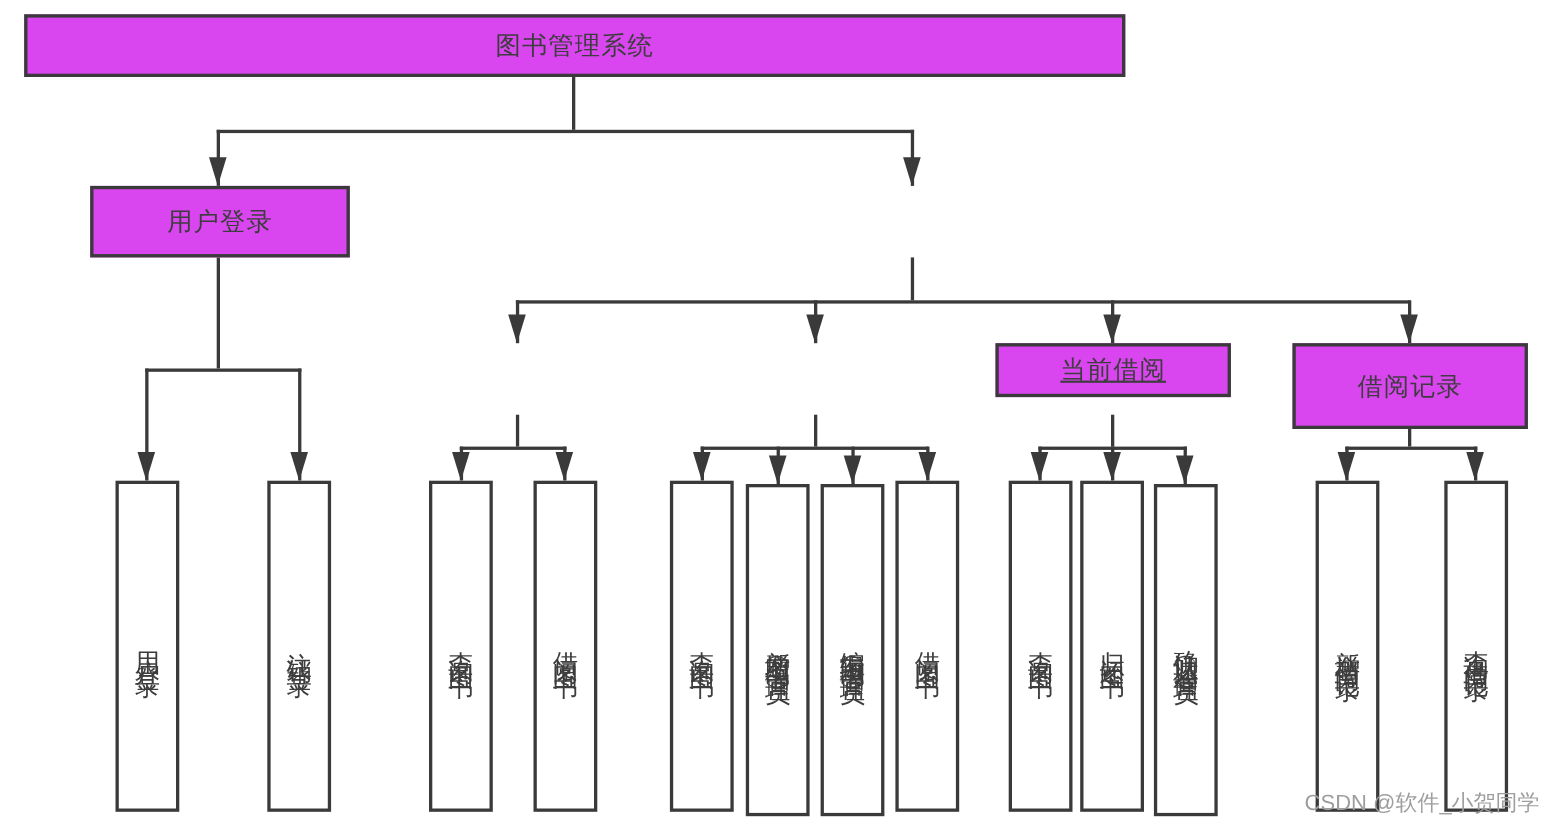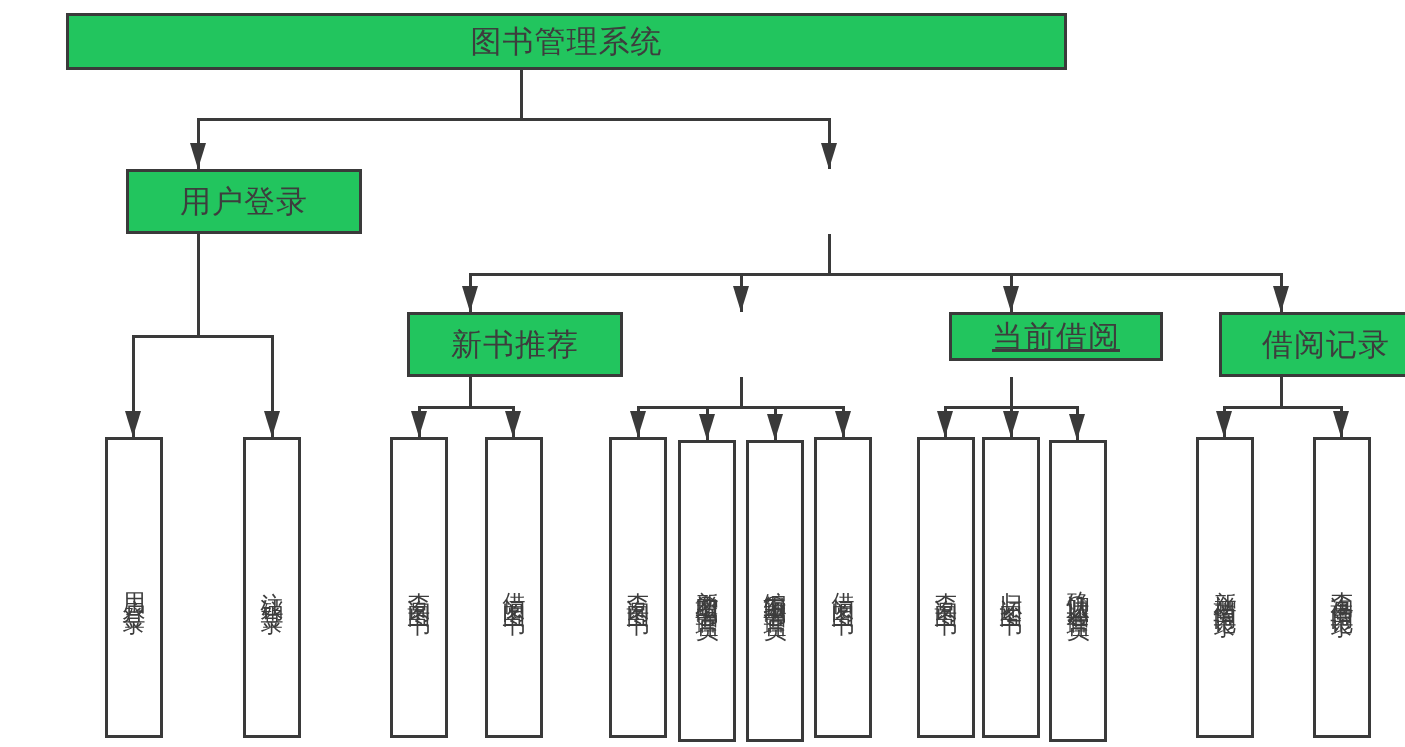--- a/index.html
+++ b/index.html
@@ -3,25 +3,24 @@
 <meta charset="utf-8">
 <style>
   html,body { margin:0; padding:0; background:#ffffff; }
   #canvas {
     position:relative; width:1405px; height:747px; background:#ffffff;
     font-family:"Liberation Sans","DejaVu Sans",sans-serif;
     overflow:hidden;
   }
   .hbox {
     position:absolute; box-sizing:border-box;
-    background:#22c55e; border:3px solid #3a3a3a;
+    background:#d946ef; border:3px solid #3a3a3a;
     display:flex; align-items:center; justify-content:center;
-    font-size:31px; color:#3d3d3d; letter-spacing:1px;
+    font-size:23px; color:#3d3d3d; letter-spacing:1px;
     z-index:2;
-    margin-left:44px;
   }
   .vbox {
     position:absolute; box-sizing:border-box;
     background:#ffffff; border:3px solid #3a3a3a;
     display:flex; align-items:center; justify-content:center;
     writing-mode:vertical-rl; text-orientation:mixed;
     font-size:23px; color:#3d3d3d; letter-spacing:7px;
     z-index:2; line-height:1;
   }
   .line {
@@ -41,26 +40,25 @@
 </head>
 <body>
 
 <div id="canvas">
 
   <div class="hbox" style="left:22px; top:13px; width:1001px; height:57px;">图书管理系统</div>
 
   <div class="hbox" style="left:82px; top:169px; width:236px; height:65px;">用户登录</div>
 
 
-  <div class="hbox" style="left:363px; top:312px; width:216px; height:65px;">新书推荐</div>
 
 
   <div class="hbox" style="left:905px; top:312px; width:214px; height:49px;text-decoration:underline;">当前借阅</div>
 
-  <div class="hbox" style="left:1175px; top:312px; width:214px; height:65px;">借阅记录</div>
+  <div class="hbox" style="left:1175px; top:312px; width:214px; height:78px;">借阅记录</div>
 
   <div class="vbox" style="left:105px; top:437px; width:58px; height:301px;">用户登录</div>
 
   <div class="vbox" style="left:243px; top:437px; width:58px; height:301px;">注销登录</div>
 
   <div class="vbox" style="left:390px; top:437px; width:58px; height:301px;">查询图书</div>
 
   <div class="vbox" style="left:485px; top:437px; width:58px; height:301px;">借阅图书</div>
 
   <div class="vbox" style="left:609px; top:437px; width:58px; height:301px;">查询图书</div>
@@ -133,14 +131,15 @@
   <div class="arrowhead" style="left:1003px; top:411px;"></div>
   <div class="arrowhead" style="left:1069px; top:414px;"></div>
 
   <div class="line" style="left:1280px; top:377px; width:3px;   height:29px;"></div>
   <div class="line" style="left:1223px; top:406px; width:120px; height:3px;"></div>
   <div class="line" style="left:1223px; top:406px; width:3px;   height:31px;"></div>
   <div class="line" style="left:1340px; top:406px; width:3px;   height:31px;"></div>
   <div class="arrowhead" style="left:1216px; top:411px;"></div>
   <div class="arrowhead" style="left:1333px; top:411px;"></div>
 
+  <div class="watermark">CSDN @软件_小贺同学</div>
 
 </div>
 
 </body></html>

